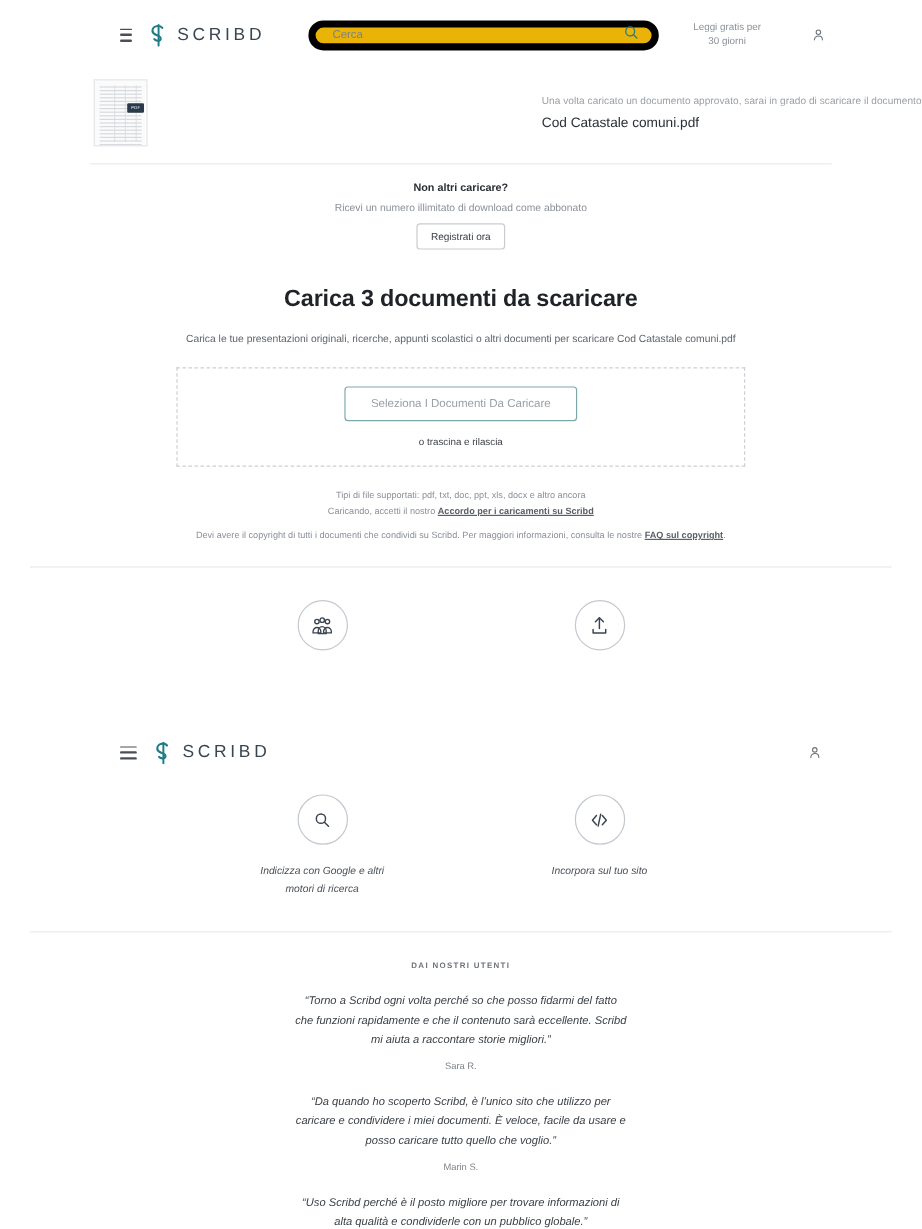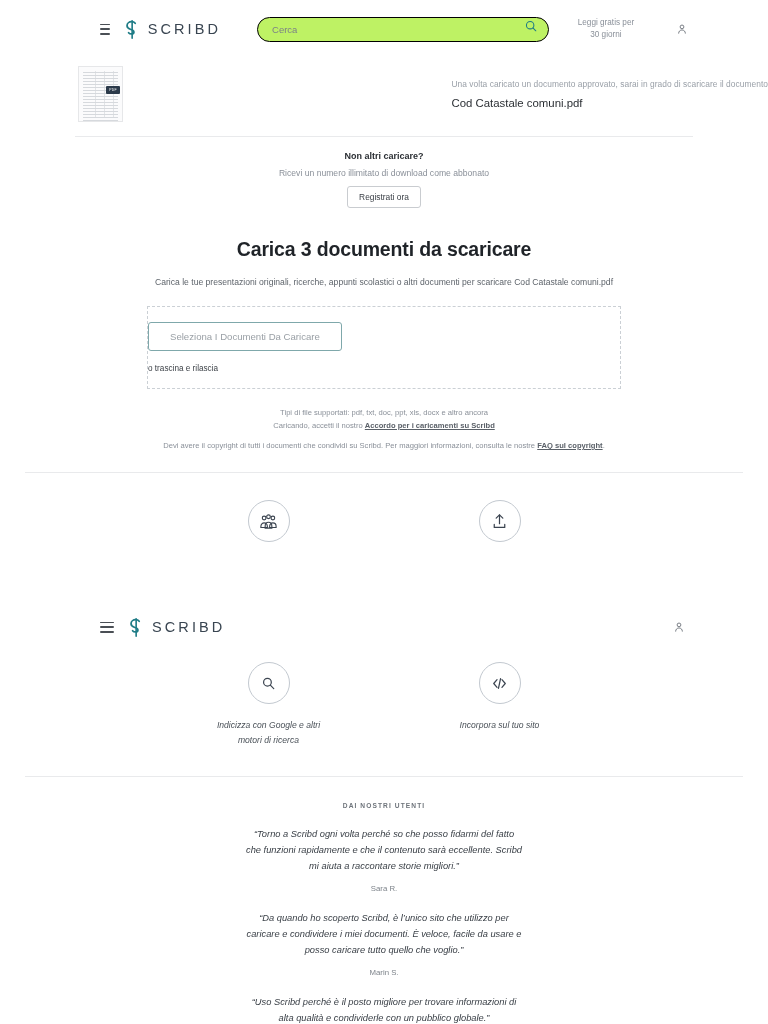--- a/index.html
+++ b/index.html
@@ -44,25 +44,26 @@
     font-size: 14.5px;
     letter-spacing: 3.1px;
     font-weight: 400;
     color: #394551;
   }
 
   .searchbar {
     flex: 0 0 292px;
     margin-left: 22px;
     height: 25px;
-    border: 1px solid #000000;
+    border: 6px solid #000000;
     border-radius: 14px;
     display: flex;
+    align-items: center;
     padding: 0 11px 0 14px;
-    background: #bef264;
+    background: #eab308;
   }
   .searchbar input {
     flex: 1;
     border: none;
     outline: none;
     font-size: 9.5px;
     font-family: "Liberation Sans", sans-serif;
     color: #5b6066;
     background: transparent;
   }
@@ -165,21 +166,21 @@
     color: #5e646b;
   }
 
   .dropzone {
     width: 474px;
     height: 83px;
     margin: 19px auto 0;
     border: 1px dashed #cbd0d5;
     display: flex;
     flex-direction: column;
-    align-items: flex-start;
+    align-items: center;
     justify-content: center;
     gap: 13px;
     background: #fff;
     cursor: pointer;
   }
   .select-btn {
     border: 1px solid #7fa8ab;
     border-radius: 3px;
     background: #fff;
     color: #9aa0a6;

